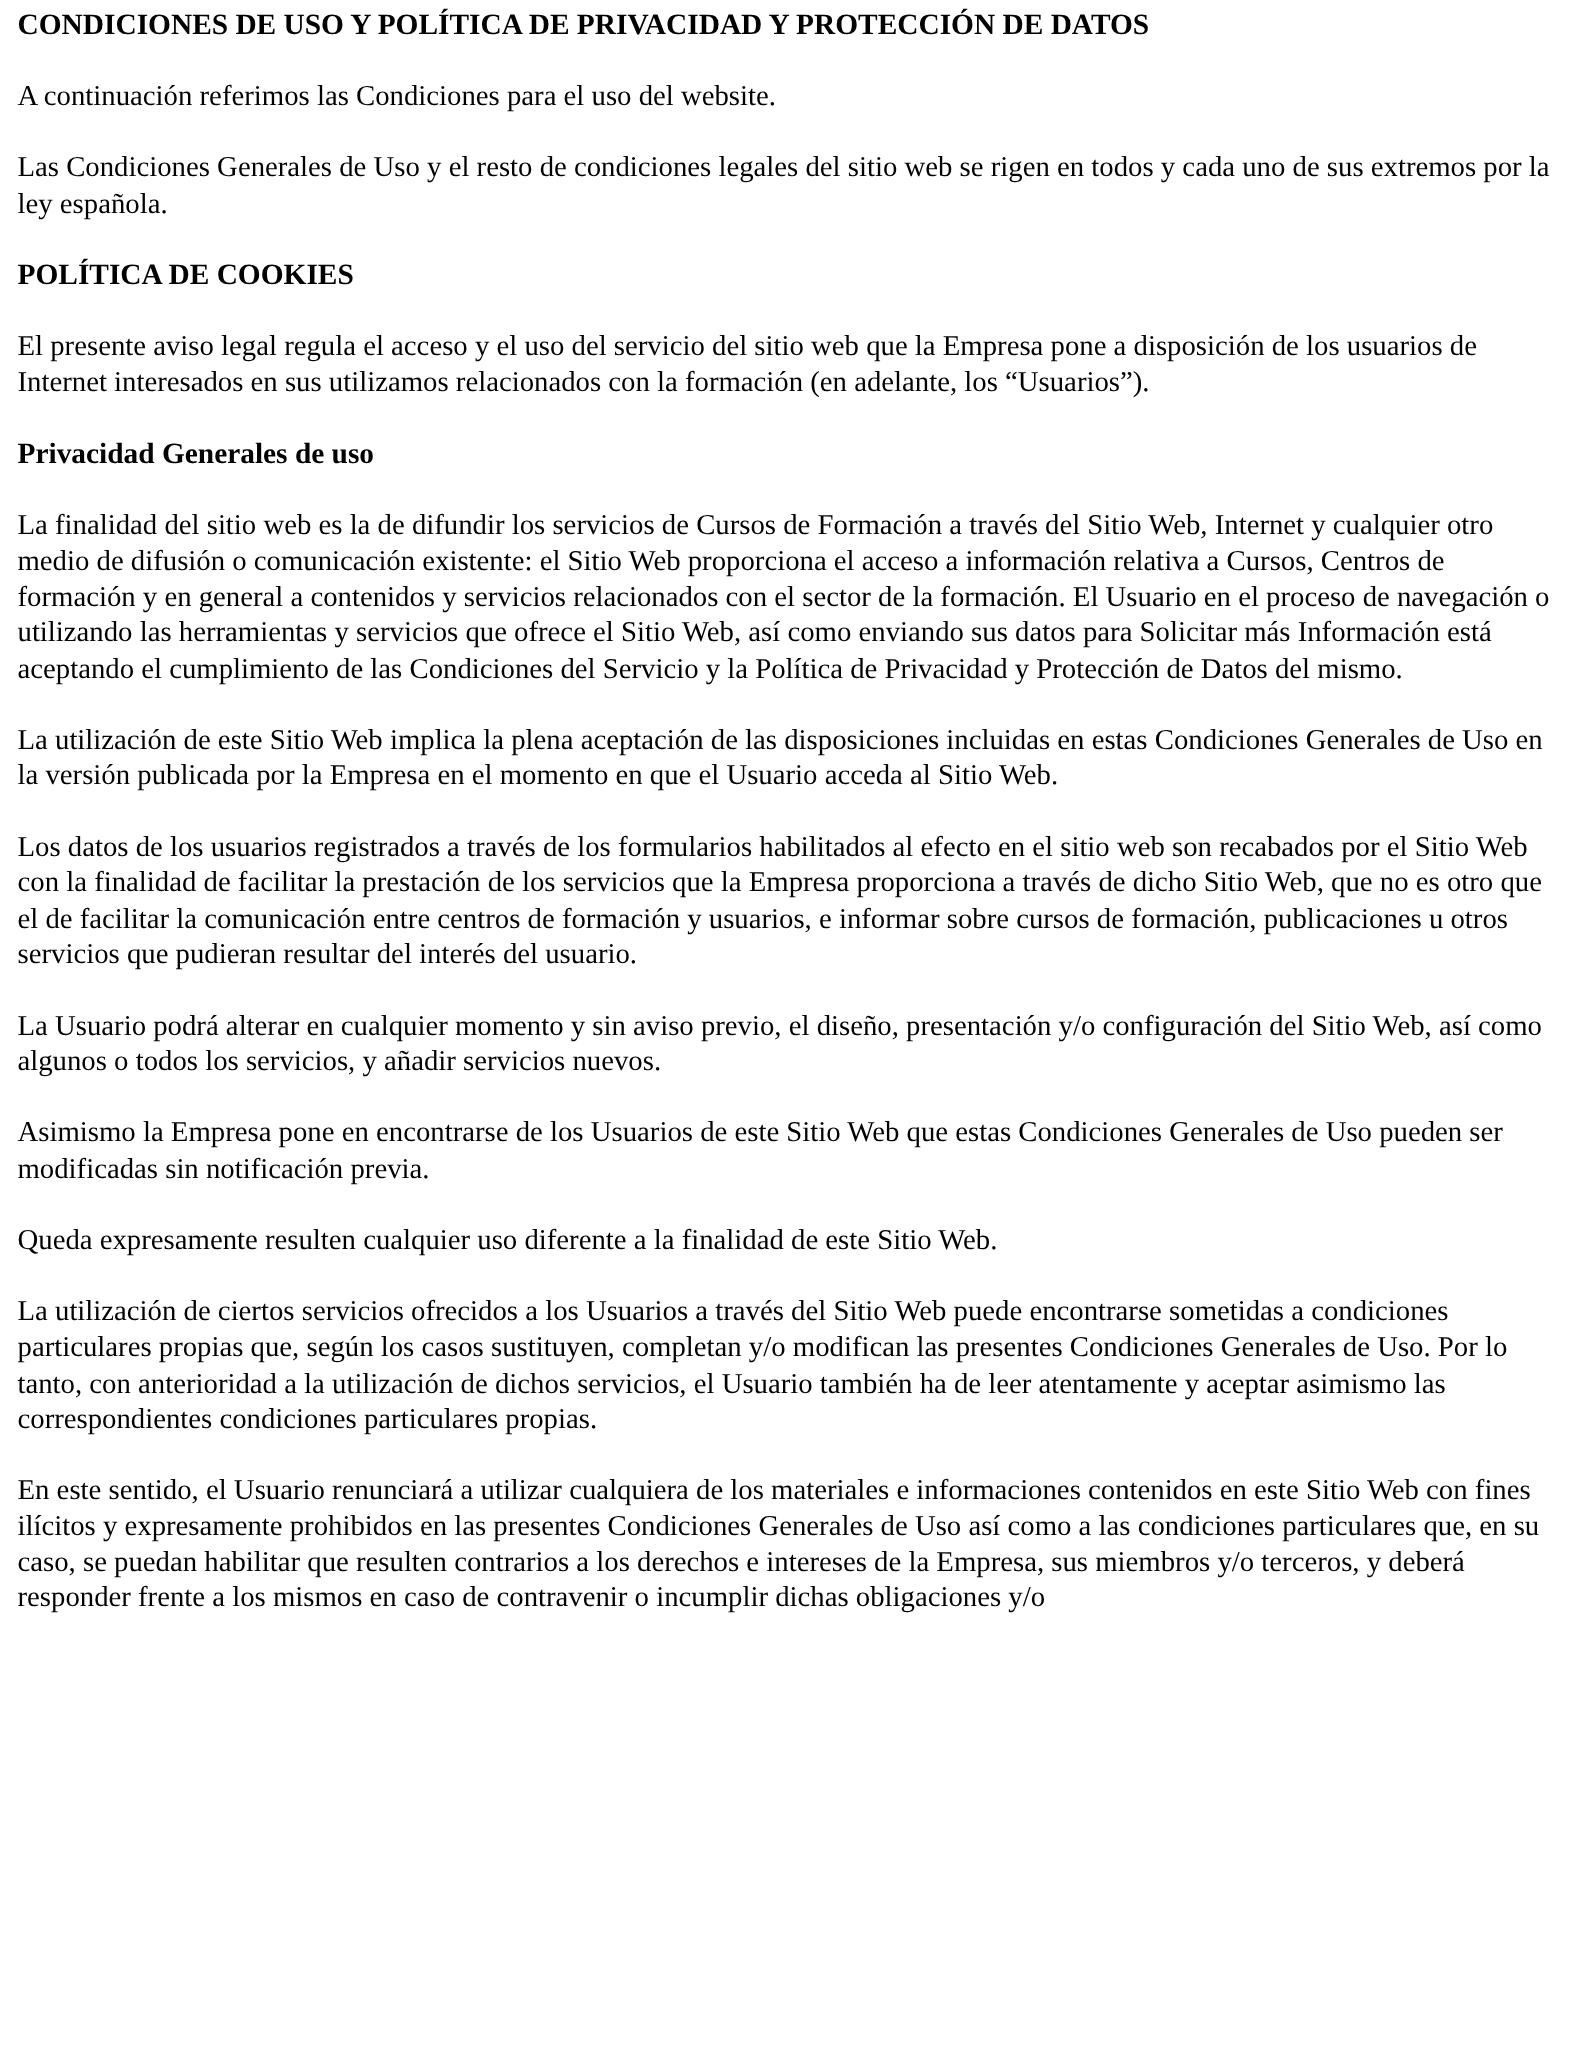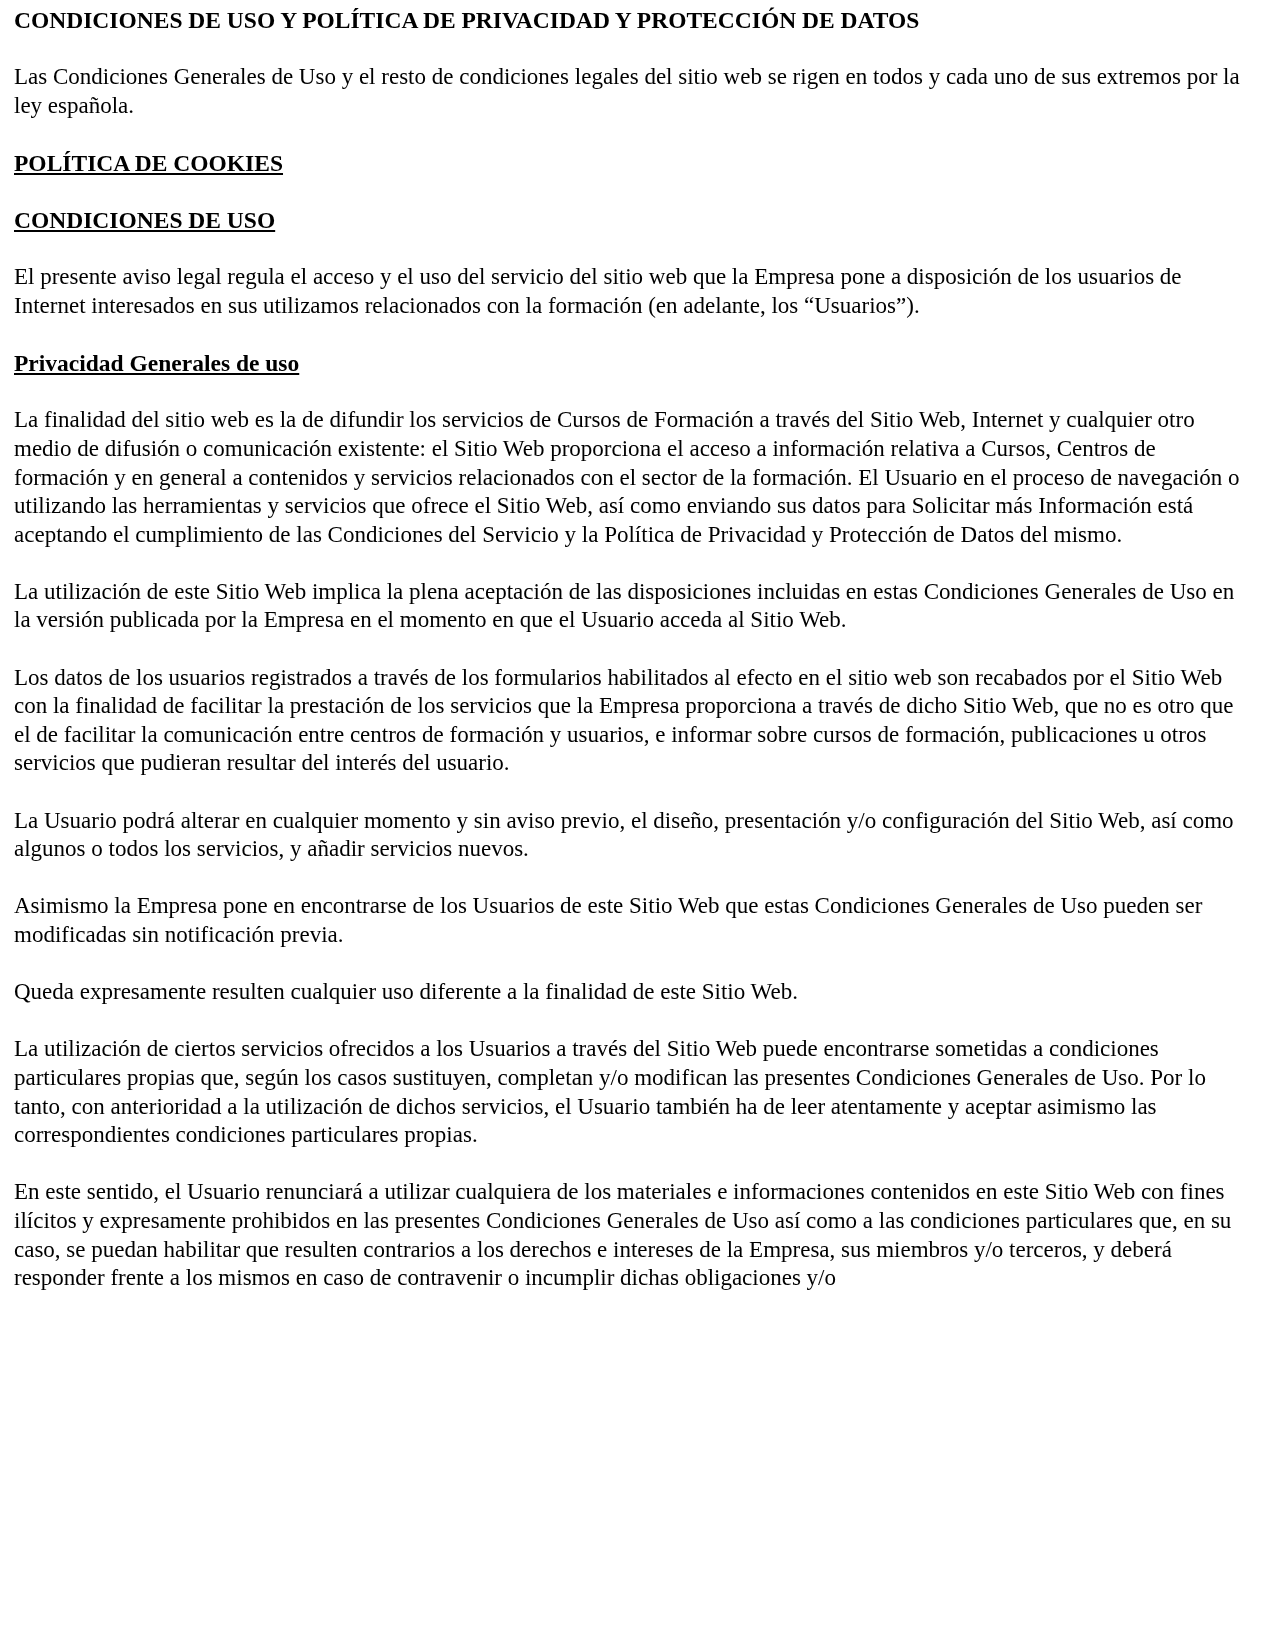--- a/index.html
+++ b/index.html
@@ -30,37 +30,36 @@
     font-size: 23.5px;
     font-weight: bold;
     margin: 0 0 28.6px 0;
     line-height: 28.6px;
   }
   p.doc-paragraph {
     margin: 0 0 28.6px 0;
   }
   .section-gap {
     margin-top: 57.2px;
-    text-decoration: underline;
   }
 </style>
 </head>
 <body>
 
 <div class="page">
 
   <h1 class="doc-title">CONDICIONES DE USO Y POLÍTICA DE PRIVACIDAD Y PROTECCIÓN DE DATOS</h1>
 
+  <p class="doc-paragraph">A continuación referimos las Condiciones para el uso del website.</p>
 
   <p class="doc-paragraph">Las Condiciones Generales de Uso y el resto de condiciones legales del sitio web se rigen en todos y cada uno de sus extremos por la ley española.</p>
 
   <h2 class="section-heading section-gap">POLÍTICA DE COOKIES</h2>
 
 
-  <h2 class="section-heading section-gap">CONDICIONES DE USO</h2>
 
   <p class="doc-paragraph">El presente aviso legal regula el acceso y el uso del servicio del sitio web que la Empresa pone a disposición de los usuarios de Internet interesados en sus utilizamos relacionados con la formación (en adelante, los “Usuarios”).</p>
 
   <h3 class="subsection-heading section-gap">Privacidad Generales de uso</h3>
 
   <p class="doc-paragraph">La finalidad del sitio web es la de difundir los servicios de Cursos de Formación a través del Sitio Web, Internet y cualquier otro medio de difusión o comunicación existente: el Sitio Web proporciona el acceso a información relativa a Cursos, Centros de formación y en general a contenidos y servicios relacionados con el sector de la formación. El Usuario en el proceso de navegación o utilizando las herramientas y servicios que ofrece el Sitio Web, así como enviando sus datos para Solicitar más Información está aceptando el cumplimiento de las Condiciones del Servicio y la Política de Privacidad y Protección de Datos del mismo.</p>
 
   <p class="doc-paragraph">La utilización de este Sitio Web implica la plena aceptación de las disposiciones incluidas en estas Condiciones Generales de Uso en la versión publicada por la Empresa en el momento en que el Usuario acceda al Sitio Web.</p>
 
   <p class="doc-paragraph">Los datos de los usuarios registrados a través de los formularios habilitados al efecto en el sitio web son recabados por el Sitio Web con la finalidad de facilitar la prestación de los servicios que la Empresa proporciona a través de dicho Sitio Web, que no es otro que el de facilitar la comunicación entre centros de formación y usuarios, e informar sobre cursos de formación, publicaciones u otros servicios que pudieran resultar del interés del usuario.</p>

